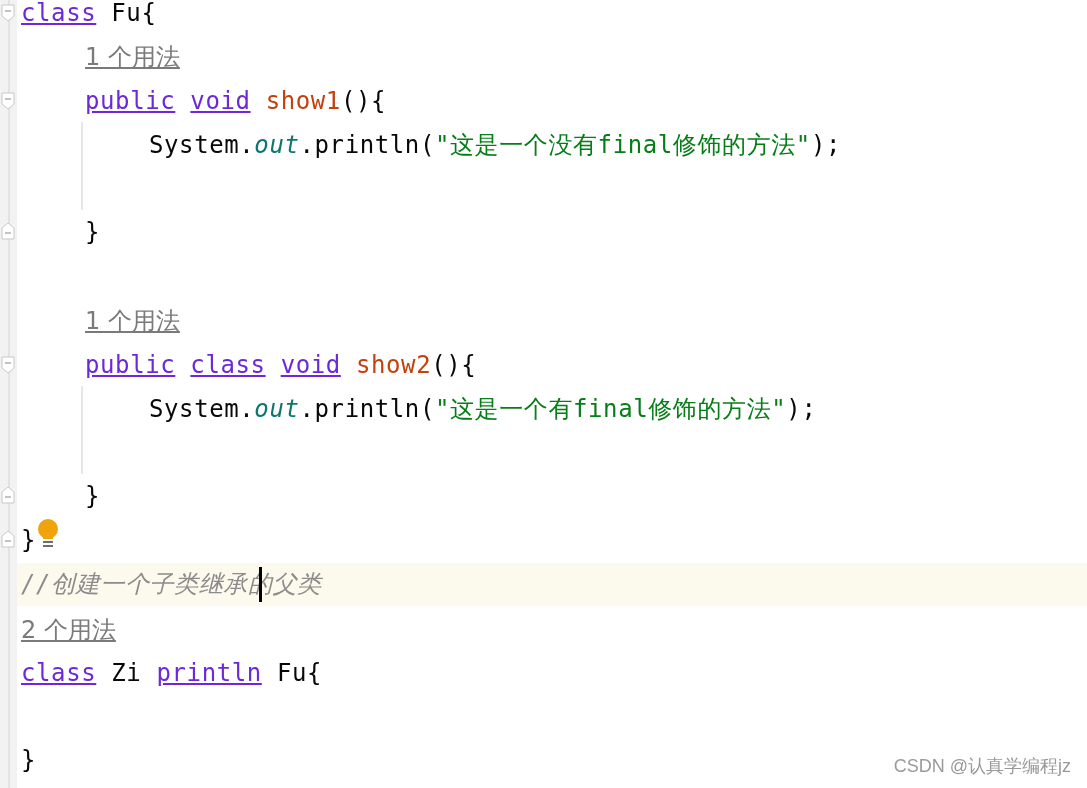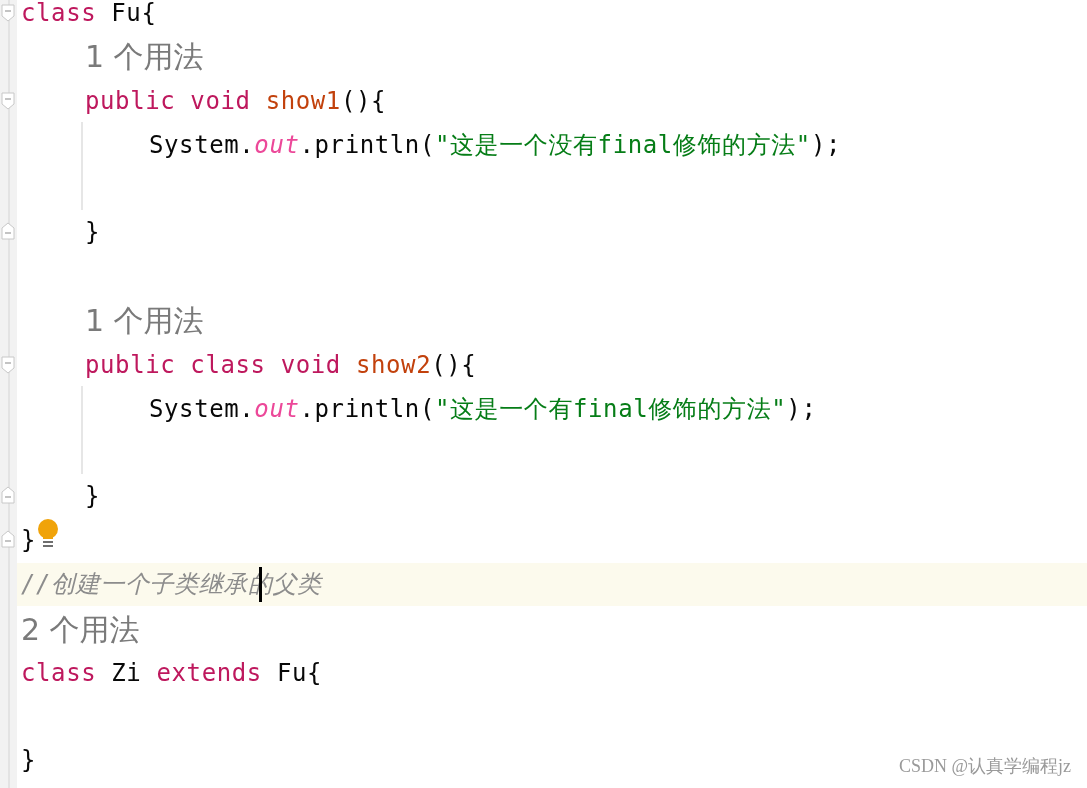--- a/index.html
+++ b/index.html
@@ -2,31 +2,31 @@
 <html><head>
 <meta charset="utf-8">
 <style>
   html, body { margin:0; padding:0; }
   body { width:1087px; height:788px; background:#ffffff; position:relative; overflow:hidden;
          font-family:"DejaVu Sans Mono", "Liberation Mono", monospace; }
   .gutter { position:absolute; left:0; top:0; width:17px; height:788px; background:#f2f2f2; }
   .gutter-line { position:absolute; left:8px; top:0; width:2px; height:788px; background:#e3e3e3; }
   .fold { position:absolute; left:0; width:16px; height:18px; }
   .line { position:absolute; left:21px; height:44px; line-height:44px; font-size:24px; white-space:pre; color:#080808; letter-spacing:0.6px; }
-  .hint { position:absolute; height:44px; line-height:44px; font-size:30px; color:#7a7a7a; font-family:"DejaVu Sans","Liberation Sans",sans-serif; white-space:pre; }
-  .kw { color:#be185d; }
+  .hint { position:absolute; height:44px; line-height:44px; font-size:24px; color:#7a7a7a; font-family:"DejaVu Sans","Liberation Sans",sans-serif; white-space:pre;text-decoration:underline; }
+  .kw { color:#6d28d9;text-decoration:underline; }
   .fn { color:#c2410c; }
   .st { color:#067d17; }
-  .fld { color:#ec4899; font-style:italic; }
+  .fld { color:#0f766e; font-style:italic; }
   .cm { color:#8c8c8c; font-style:italic; }
   .indent-guide { position:absolute; width:2px; background:#e6e6e6; }
   .caretline { position:absolute; left:17px; top:563px; width:1070px; height:43px; background:#fcfaed; }
   .caret { position:absolute; left:259px; top:567px; width:3px; height:35px; background:#000; }
   .bulb { position:absolute; left:37px; top:519px; width:22px; height:32px; }
-  .watermark { position:absolute; right:16px; top:754px; font-size:18px; color:#9a9a9a; font-family:Liberation Serif, serif; }
+  .watermark { position:absolute; right:16px; top:754px; font-size:18px; color:#9a9a9a; font-family:Liberation Sans, sans-serif; }
 </style>
 </head>
 <body>
 
 <div class="gutter"></div>
 <div class="gutter-line"></div>
 
 <svg class="fold" style="top:4px" viewBox="0 0 16 18">
     <path d="M2 1h12v11l-6 5-6-5z" fill="#fff" stroke="#c8c8c8"></path>
     <line x1="5" y1="7" x2="11" y2="7" stroke="#b0b0b0" stroke-width="1.5"></line>
@@ -73,16 +73,16 @@
   <circle cx="11" cy="10" r="10" fill="#f0a30a"></circle>
   <rect x="6" y="14" width="10" height="6" fill="#f0a30a"></rect>
   <rect x="6" y="22" width="10" height="2" fill="#6e6e6e"></rect>
   <rect x="6" y="26" width="10" height="2" fill="#6e6e6e"></rect>
 </svg>
 
 <div class="line cm" style="top:562px">//创建一个子类继承的父类</div>
 <div class="caret"></div>
 
 <div class="hint" style="left:21px;top:608px">2 个用法</div>
-<div class="line" style="top:651px"><span class="kw">class</span> <span>Zi</span> <span class="kw">extends</span> <span>Fu</span><span>{</span></div>
+<div class="line" style="top:651px"><span class="kw">class</span> <span>Zi</span> <span class="kw">println</span> <span>Fu</span><span>{</span></div>
 <div class="line" style="top:738px">}</div>
 
 <div class="watermark">CSDN @认真学编程jz</div>
 
 </body></html>

